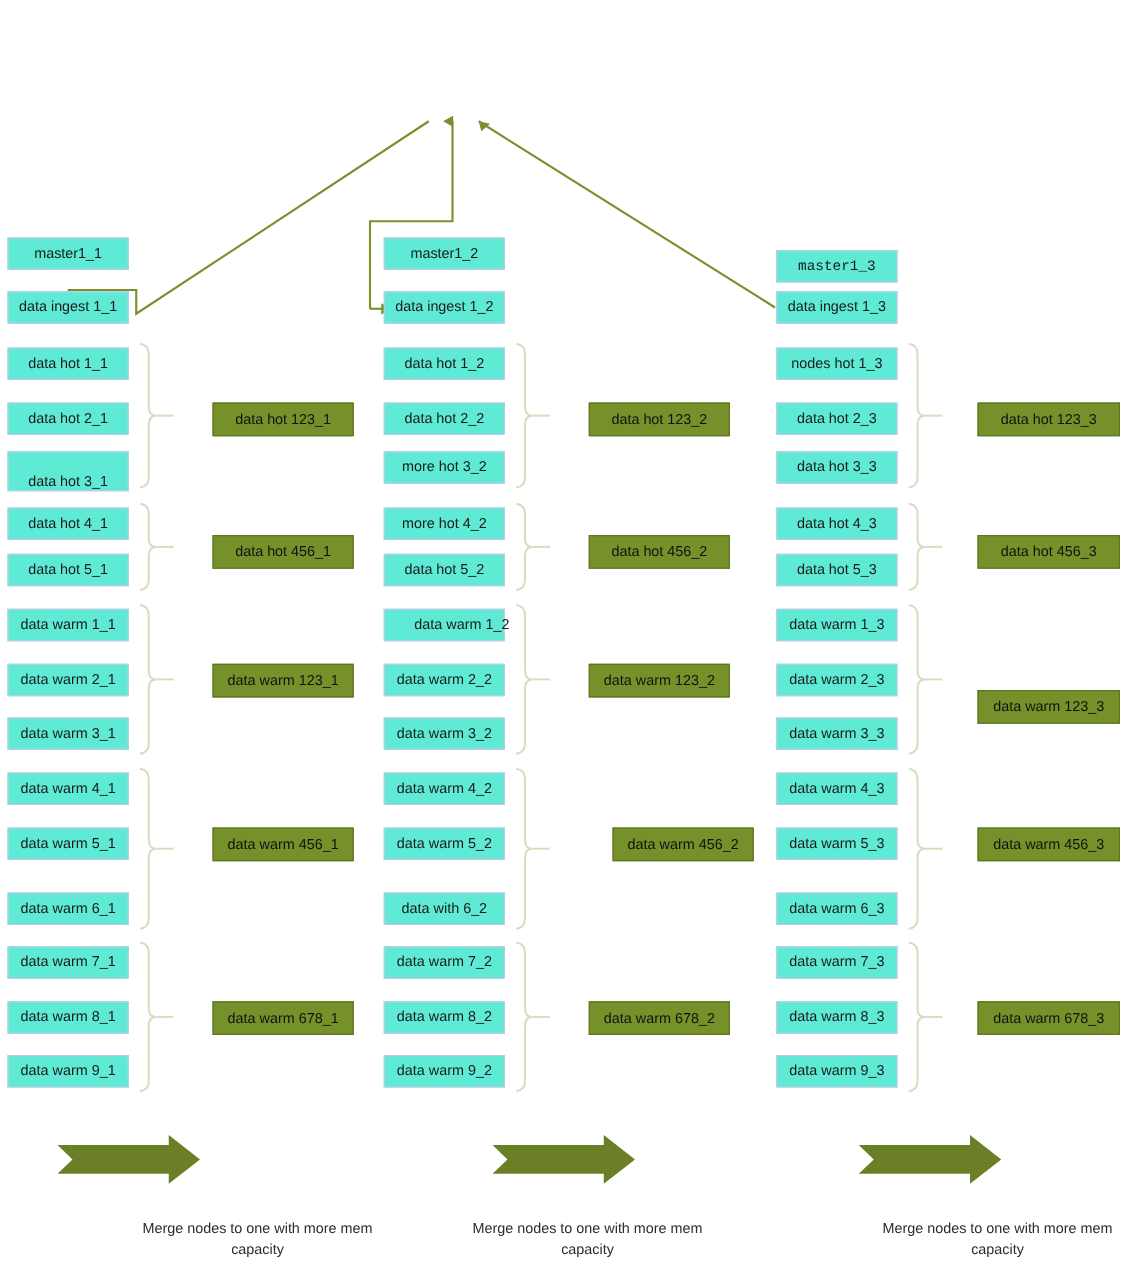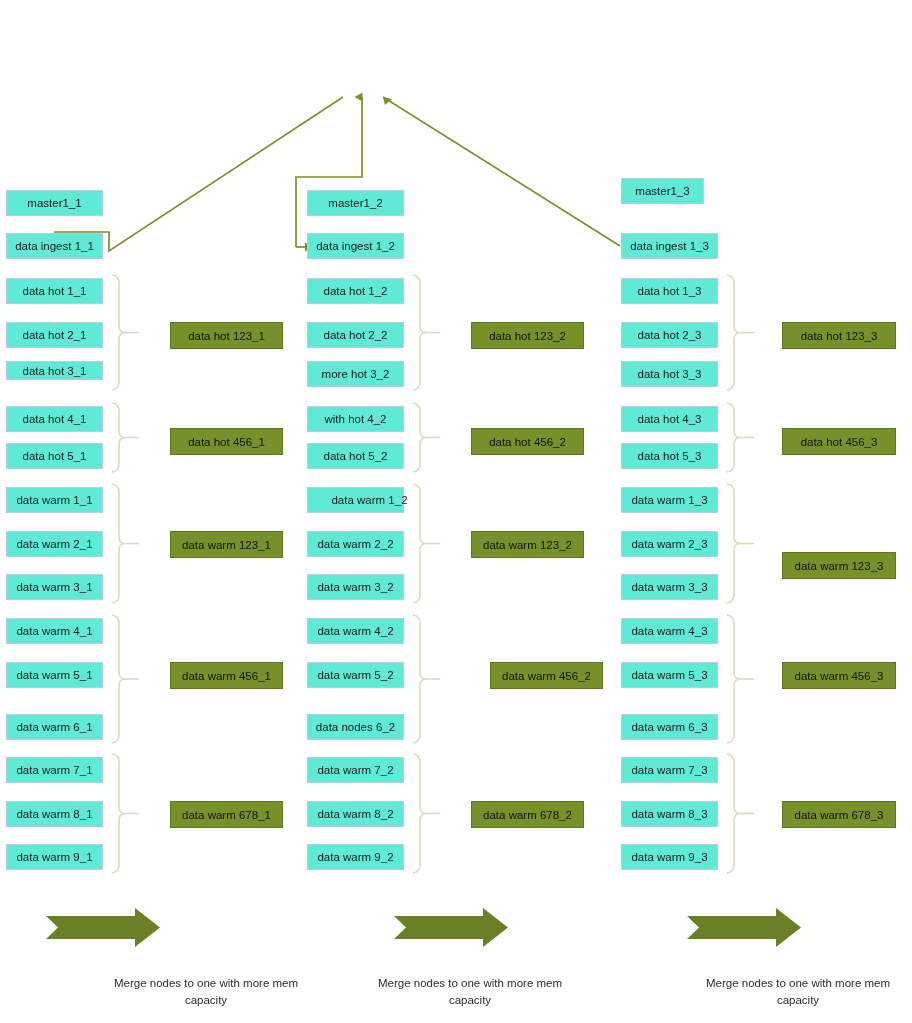--- a/index.html
+++ b/index.html
@@ -154,21 +154,21 @@
       </div>
       <div class="node" style="left: 6px; top: 233px; width: 97px; height: 26px;">
         <span>data ingest 1_1</span>
       </div>
       <div class="node" style="left: 6px; top: 278px; width: 97px; height: 26px;">
         <span>data hot 1_1</span>
       </div>
       <div class="node" style="left: 6px; top: 322px; width: 97px; height: 26px;">
         <span>data hot 2_1</span>
       </div>
-      <div class="node" style="left: 6px; top: 361px; width: 97px; height: 19px;">
+      <div class="node" style="left: 6px; top: 361px; width: 97px; height: 32px; align-items: flex-end;">
         <span>data hot 3_1</span>
       </div>
       <div class="node" style="left: 6px; top: 406px; width: 97px; height: 26px;">
         <span>data hot 4_1</span>
       </div>
       <div class="node" style="left: 6px; top: 443px; width: 97px; height: 26px;">
         <span>data hot 5_1</span>
       </div>
       <div class="node" style="left: 6px; top: 487px; width: 97px; height: 26px;">
         <span>data warm 1_1</span>
@@ -222,42 +222,42 @@
       <div class="node" style="left: 307px; top: 278px; width: 97px; height: 26px;">
         <span>data hot 1_2</span>
       </div>
       <div class="node" style="left: 307px; top: 322px; width: 97px; height: 26px;">
         <span>data hot 2_2</span>
       </div>
       <div class="node" style="left: 307px; top: 361px; width: 97px; height: 26px;">
         <span>more hot 3_2</span>
       </div>
       <div class="node" style="left: 307px; top: 406px; width: 97px; height: 26px;">
-        <span>with hot 4_2</span>
+        <span>more hot 4_2</span>
       </div>
       <div class="node" style="left: 307px; top: 443px; width: 97px; height: 26px;">
         <span>data hot 5_2</span>
       </div>
       <div class="node" style="left: 307px; top: 487px; width: 97px; height: 26px; padding-left: 28px;">
         <span>data warm 1_2</span>
       </div>
       <div class="node" style="left: 307px; top: 531px; width: 97px; height: 26px; text-align: center;">
         <span>data warm 2_2</span>
       </div>
       <div class="node" style="left: 307px; top: 574px; width: 97px; height: 26px;">
         <span>data warm 3_2</span>
       </div>
       <div class="node" style="left: 307px; top: 618px; width: 97px; height: 26px;">
         <span>data warm 4_2</span>
       </div>
       <div class="node" style="left: 307px; top: 662px; width: 97px; height: 26px;">
         <span>data warm 5_2</span>
       </div>
       <div class="node" style="left: 307px; top: 714px; width: 97px; height: 26px;">
-        <span>data nodes 6_2</span>
+        <span>data with 6_2</span>
       </div>
       <div class="node" style="left: 307px; top: 757px; width: 97px; height: 26px;">
         <span>data warm 7_2</span>
       </div>
       <div class="node" style="left: 307px; top: 801px; width: 97px; height: 26px;">
         <span>data warm 8_2</span>
       </div>
       <div class="node" style="left: 307px; top: 844px; width: 97px; height: 26px;">
         <span>data warm 9_2</span>
       </div>
@@ -270,28 +270,28 @@
       <div class="merged" style="left: 471px; top: 531px; width: 113px; height: 27px;">
         <span>data warm 123_2</span>
       </div>
       <div class="merged" style="left: 471px; top: 662px; width: 113px; height: 27px; margin-left: 19px;">
         <span>data warm 456_2</span>
       </div>
       <div class="merged" style="left: 471px; top: 801px; width: 113px; height: 27px;">
         <span>data warm 678_2</span>
       </div>
       <div class="caption" style="left: 372px; top: 975px; width: 196px;">Merge nodes to one with more mem capacity</div>
-      <div class="node" style="left: 621px; top: 178px; width: 83px; height: 26px;">
+      <div class="node" style="left: 621px; top: 200px; width: 97px; height: 26px; font-family: Liberation Mono, monospace;">
         <span>master1_3</span>
       </div>
       <div class="node" style="left: 621px; top: 233px; width: 97px; height: 26px;">
         <span>data ingest 1_3</span>
       </div>
       <div class="node" style="left: 621px; top: 278px; width: 97px; height: 26px;">
-        <span>data hot 1_3</span>
+        <span>nodes hot 1_3</span>
       </div>
       <div class="node" style="left: 621px; top: 322px; width: 97px; height: 26px;">
         <span>data hot 2_3</span>
       </div>
       <div class="node" style="left: 621px; top: 361px; width: 97px; height: 26px;">
         <span>data hot 3_3</span>
       </div>
       <div class="node" style="left: 621px; top: 406px; width: 97px; height: 26px;">
         <span>data hot 4_3</span>
       </div>

